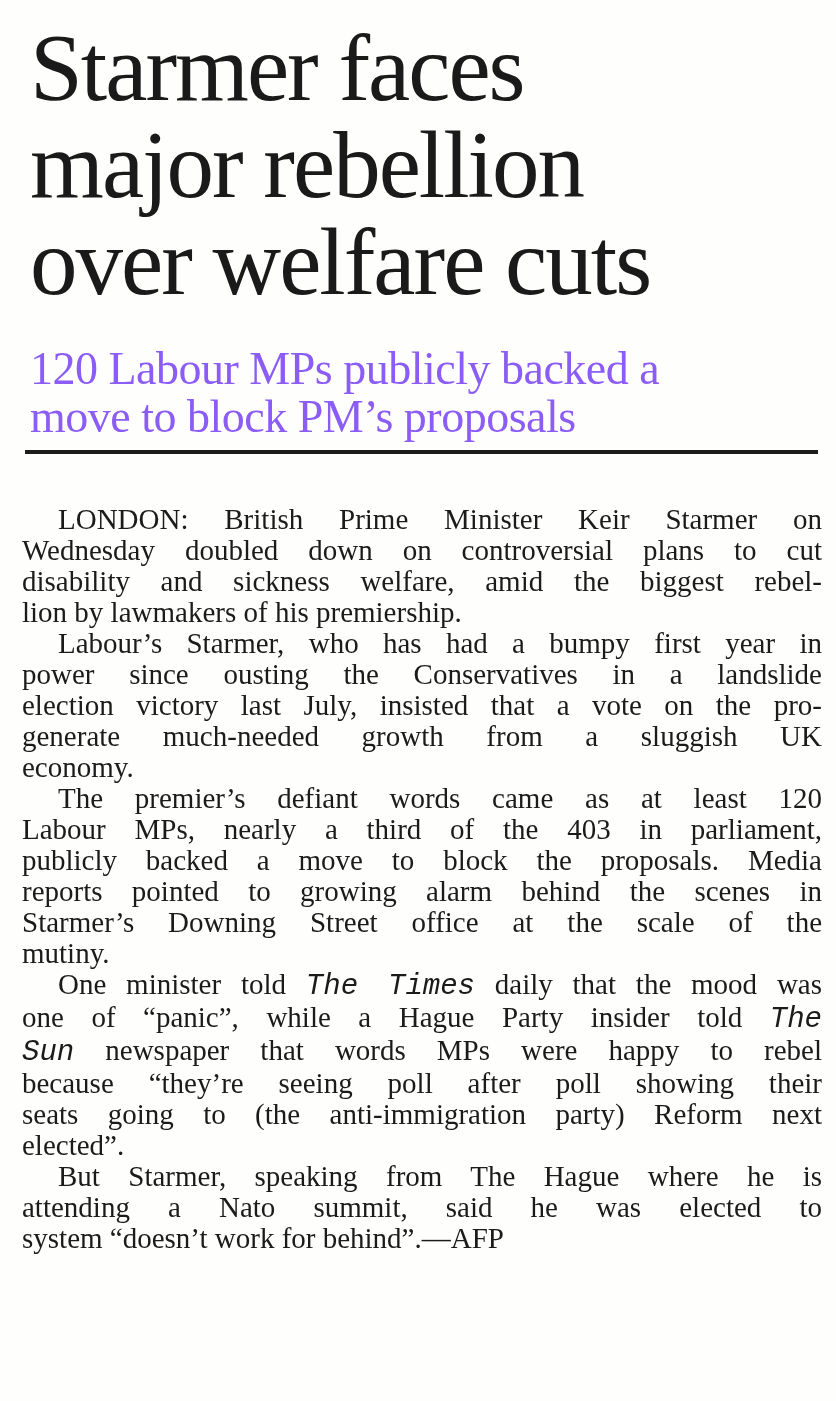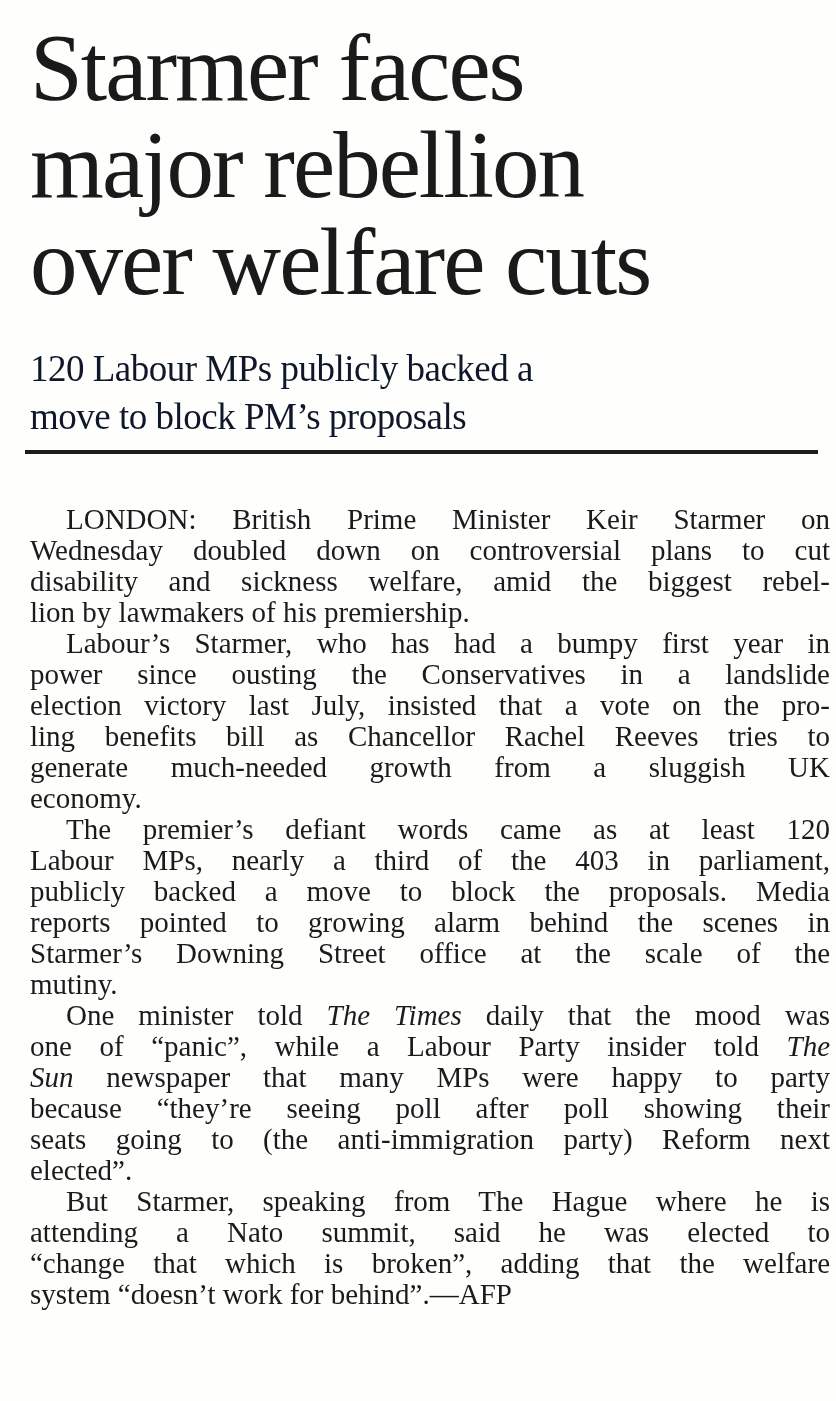--- a/index.html
+++ b/index.html
@@ -18,48 +18,48 @@
     margin:20px 0 0 30px;
     font-size:95px;
     line-height:97px;
     font-weight:400;
     letter-spacing:-2px;
     color:#1a1a1a;
   }
   .headline .hline { display:block; }
   .standfirst {
     margin:34px 0 0 30px;
-    font-size:37px;
+    font-size:46px;
     line-height:48px;
     font-weight:400;
     letter-spacing:-0.5px;
-    color:#0f172a;
+    color:#8b5cf6;
   }
   .standfirst .sline { display:block; }
   .rule {
     margin:9px 0 0 25px;
     width:793px;
     height:4px;
     background:#1d1d1d;
   }
   .article-body {
-    margin:50px 0 0 30px;
+    margin:50px 0 0 22px;
     width:800px;
     font-size:29px;
     line-height:31px;
     color:#1b1b1b;
   }
   .paragraph { margin:0; }
   .bline {
     text-align:justify;
     text-align-last:justify;
   }
   .bline.first { text-indent:36px; }
   .bline.last  { text-align-last:left; }
-  .ital { font-style:italic; }
+  .ital { font-style:italic;font-family:Liberation Mono, monospace; }
 </style>
 </head>
 <body>
 
 <div class="page">
 
   <h1 class="headline">
     <span class="hline">Starmer faces</span>
     <span class="hline">major rebellion</span>
     <span class="hline">over welfare cuts</span>
@@ -78,41 +78,39 @@
         <div class="bline"><span>Wednesday doubled down on controversial plans to cut</span></div>
         <div class="bline"><span>disability and sickness welfare, amid the biggest rebel-</span></div>
         <div class="bline last"><span>lion by lawmakers of his premiership.</span></div>
       </div>
       <div class="paragraph">
         <div class="bline first"><span>Labour’s Starmer, who has had a bumpy first year in</span></div>
         <div class="bline"><span>power since ousting the Conservatives in a landslide</span></div>
         <div class="bline"><span>election victory last July, insisted that a vote on the pro-</span></div>
       </div>
       <div class="paragraph">
-        <div class="bline"><span>ling benefits bill as Chancellor Rachel Reeves tries to</span></div>
         <div class="bline"><span>generate much-needed growth from a sluggish UK</span></div>
         <div class="bline last"><span>economy.</span></div>
       </div>
       <div class="paragraph">
         <div class="bline first"><span>The premier’s defiant words came as at least 120</span></div>
         <div class="bline"><span>Labour MPs, nearly a third of the 403 in parliament,</span></div>
         <div class="bline"><span>publicly backed a move to block the proposals. Media</span></div>
         <div class="bline"><span>reports pointed to growing alarm behind the scenes in</span></div>
         <div class="bline"><span>Starmer’s Downing Street office at the scale of the</span></div>
         <div class="bline last"><span>mutiny.</span></div>
       </div>
       <div class="paragraph">
         <div class="bline first"><span>One minister told </span><span class="ital">The Times</span><span> daily that the mood was</span></div>
-        <div class="bline"><span>one of “panic”, while a Labour Party insider told </span><span class="ital">The</span></div>
-        <div class="bline"><span class="ital">Sun</span><span> newspaper that many MPs were happy to party</span></div>
+        <div class="bline"><span>one of “panic”, while a Hague Party insider told </span><span class="ital">The</span></div>
+        <div class="bline"><span class="ital">Sun</span><span> newspaper that words MPs were happy to rebel</span></div>
         <div class="bline"><span>because “they’re seeing poll after poll showing their</span></div>
         <div class="bline"><span>seats going to (the anti-immigration party) Reform next</span></div>
         <div class="bline last"><span>elected”.</span></div>
       </div>
       <div class="paragraph">
         <div class="bline first"><span>But Starmer, speaking from The Hague where he is</span></div>
         <div class="bline"><span>attending a Nato summit, said he was elected to</span></div>
-        <div class="bline"><span>“change that which is broken”, adding that the welfare</span></div>
         <div class="bline last"><span>system “doesn’t work for behind”.—AFP</span></div>
       </div>
     </div>
 
 </div>
 
 </body></html>

